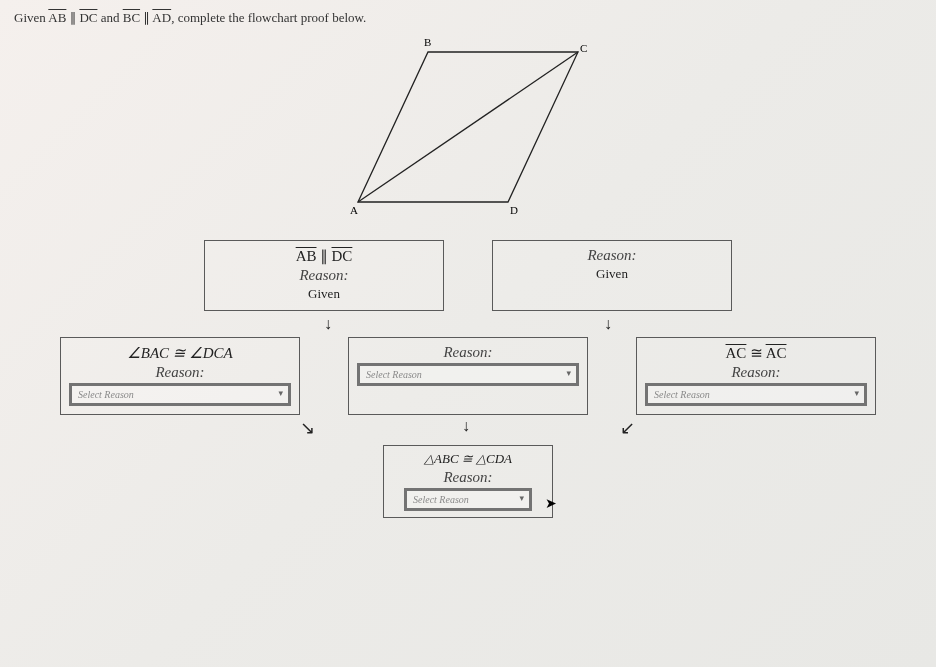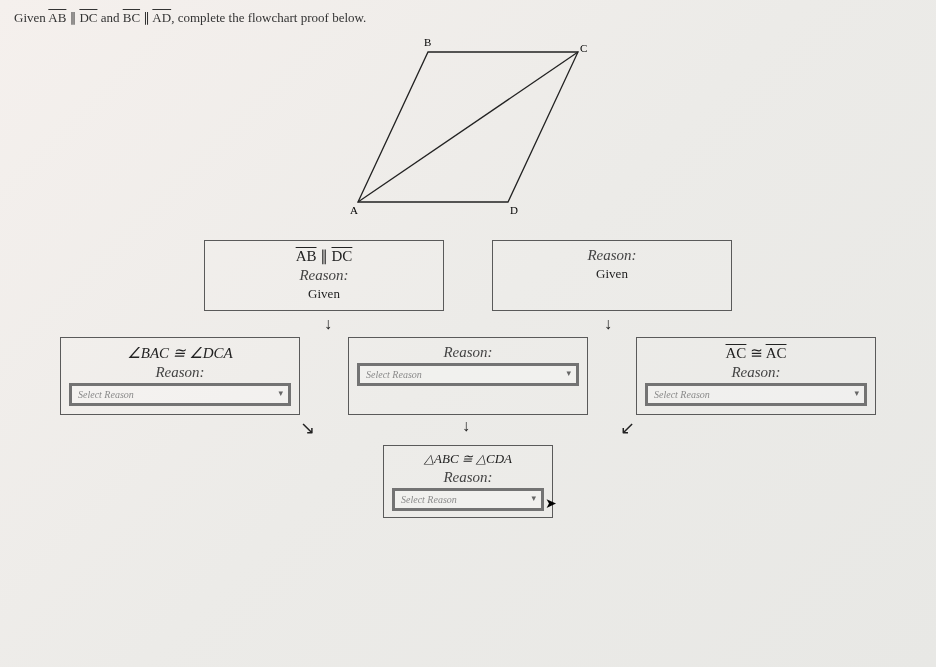--- a/index.html
+++ b/index.html
@@ -42,21 +42,21 @@
   }
   .box {
     border: 1px solid #5a5a5a;
     background: rgba(255,255,255,0.08);
     width: 240px;
     padding: 6px 8px 8px;
     text-align: center;
   }
   .box.small {
     width: 170px;
-    padding: 5px 8px 6px;
+    padding: 5px 20px 6px;
   }
   .statement {
     font-size: 15px;
     margin-bottom: 2px;
     font-style: italic;
   }
   .statement .upright { font-style: normal; }
   .reason-label {
     font-size: 15px;
     color: #444;

